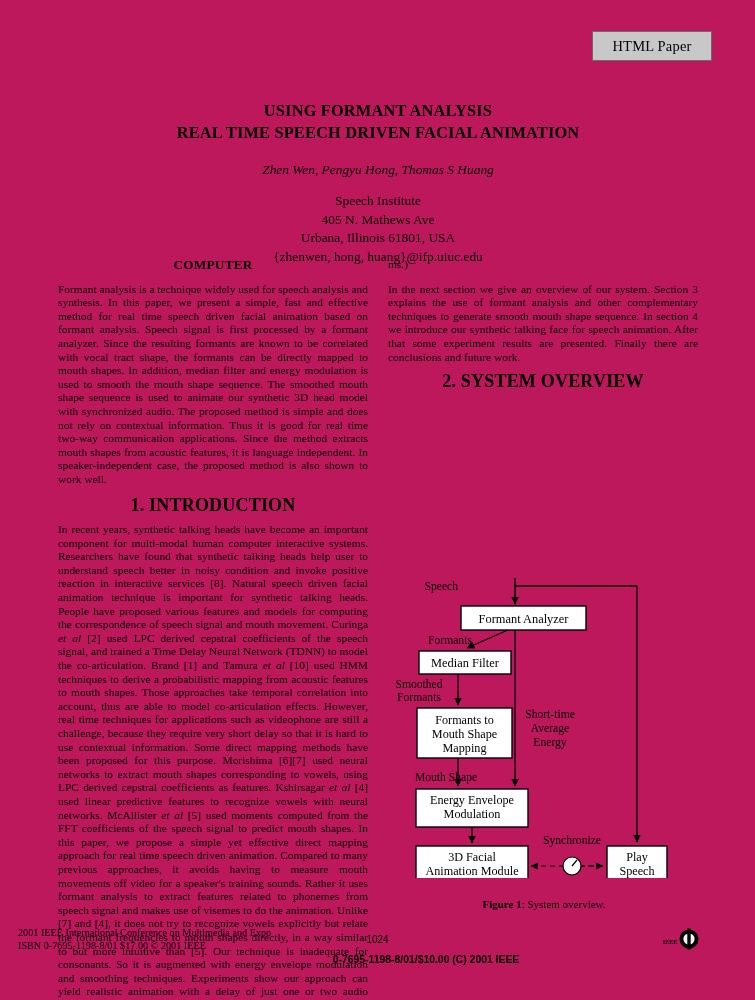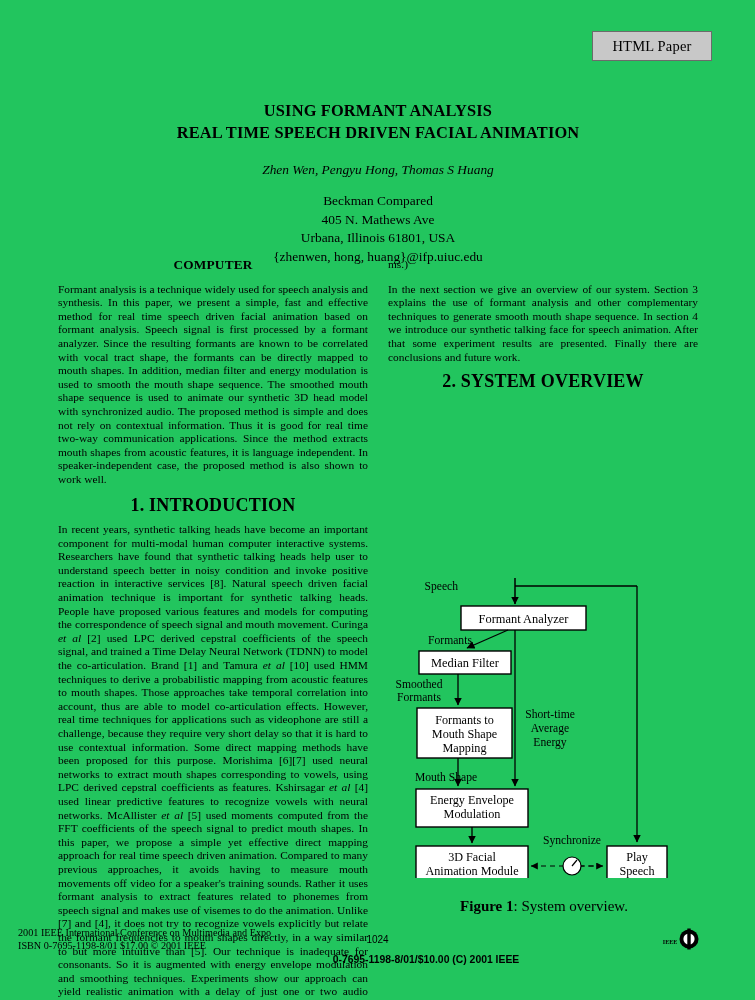--- a/index.html
+++ b/index.html
@@ -4,21 +4,21 @@
 <style>
   html, body {
     margin: 0;
     padding: 0;
     background: #ffffff;
   }
   .page {
     position: relative;
     width: 755px;
     height: 1000px;
-    background: #22c55e;
+    background: #be185d;
     font-family: "Liberation Serif", serif;
     color: #000000;
     overflow: hidden;
   }
 
   
   .html-paper-btn {
     position: absolute;
     left: 592px;
     top: 31px;
@@ -98,21 +98,21 @@
     width: 312px;
     height: 300px;
   }
   .fig-svg { display: block; }
   .fig-caption {
     position: absolute;
     left: 388px;
     top: 898px;
     width: 312px;
     text-align: center;
-    font-size: 15px;
+    font-size: 11px;
   }
   .fig-caption b { font-weight: bold; }
 
   
   .page-number {
     position: absolute;
     left: 0; right: 0;
     top: 934px;
     text-align: center;
     font-family: "Liberation Sans", sans-serif;
@@ -163,21 +163,21 @@
     <span>HTML Paper</span>
   </div>
 
   <div class="title-block">
     <div class="paper-title">
       <div>USING FORMANT ANALYSIS</div>
       <div>REAL TIME SPEECH DRIVEN FACIAL ANIMATION</div>
     </div>
     <div class="authors">Zhen Wen, Pengyu Hong, Thomas S Huang</div>
     <div class="affil">
-      <div>Beckman Compared</div>
+      <div>Speech Institute</div>
       <div>405 N. Mathews Ave</div>
       <div>Urbana, Illinois 61801, USA</div>
       <div>{zhenwen, hong, huang}@ifp.uiuc.edu</div>
     </div>
   </div>
 
   <div class="col col-left">
     <div class="sec-head">COMPUTER</div>
     <p class="para">Formant analysis is a technique widely used for speech analysis and synthesis.  In this paper, we present a simple, fast and effective method for real time speech driven facial animation based on formant analysis.  Speech signal is first processed by a formant analyzer. Since the resulting formants are known to be correlated with vocal tract shape, the formants can be directly mapped to mouth shapes.  In addition, median filter and energy modulation is used to smooth the mouth shape sequence.  The smoothed mouth shape sequence is used to animate our synthetic 3D head model with synchronized audio.  The proposed method is simple and does not rely on contextual information.   Thus it is good for real time two-way communication applications.  Since the method extracts mouth shapes from acoustic features, it is language independent.  In speaker-independent case, the proposed method is also shown to work well.</p>
 

